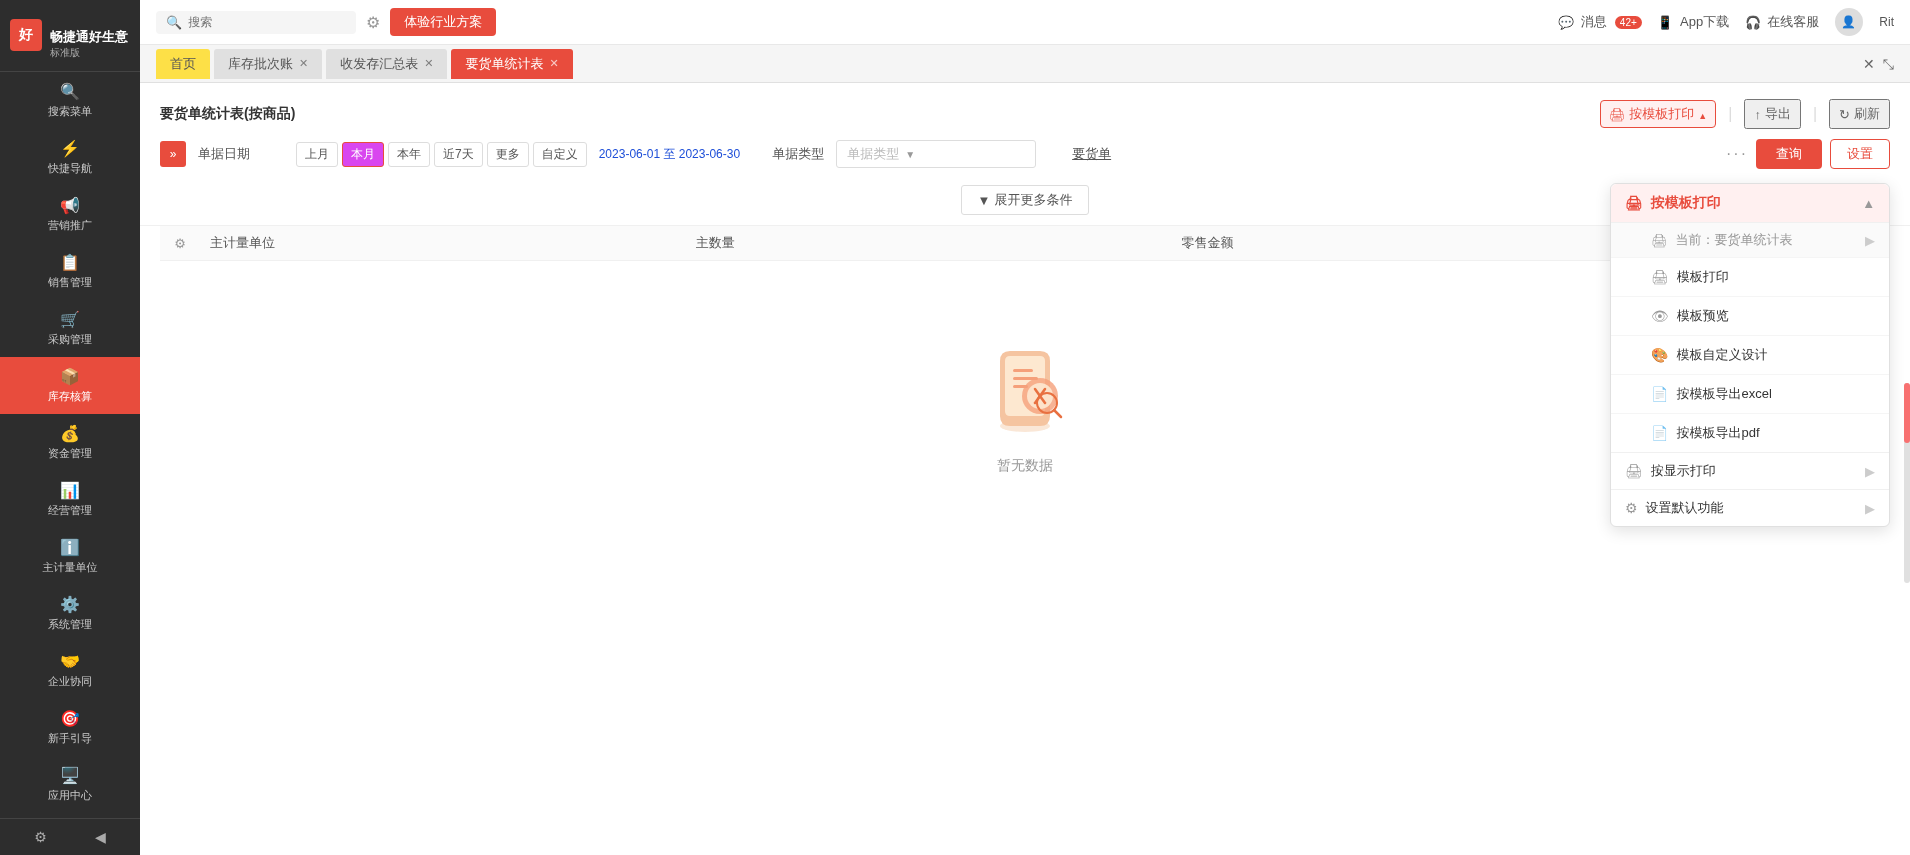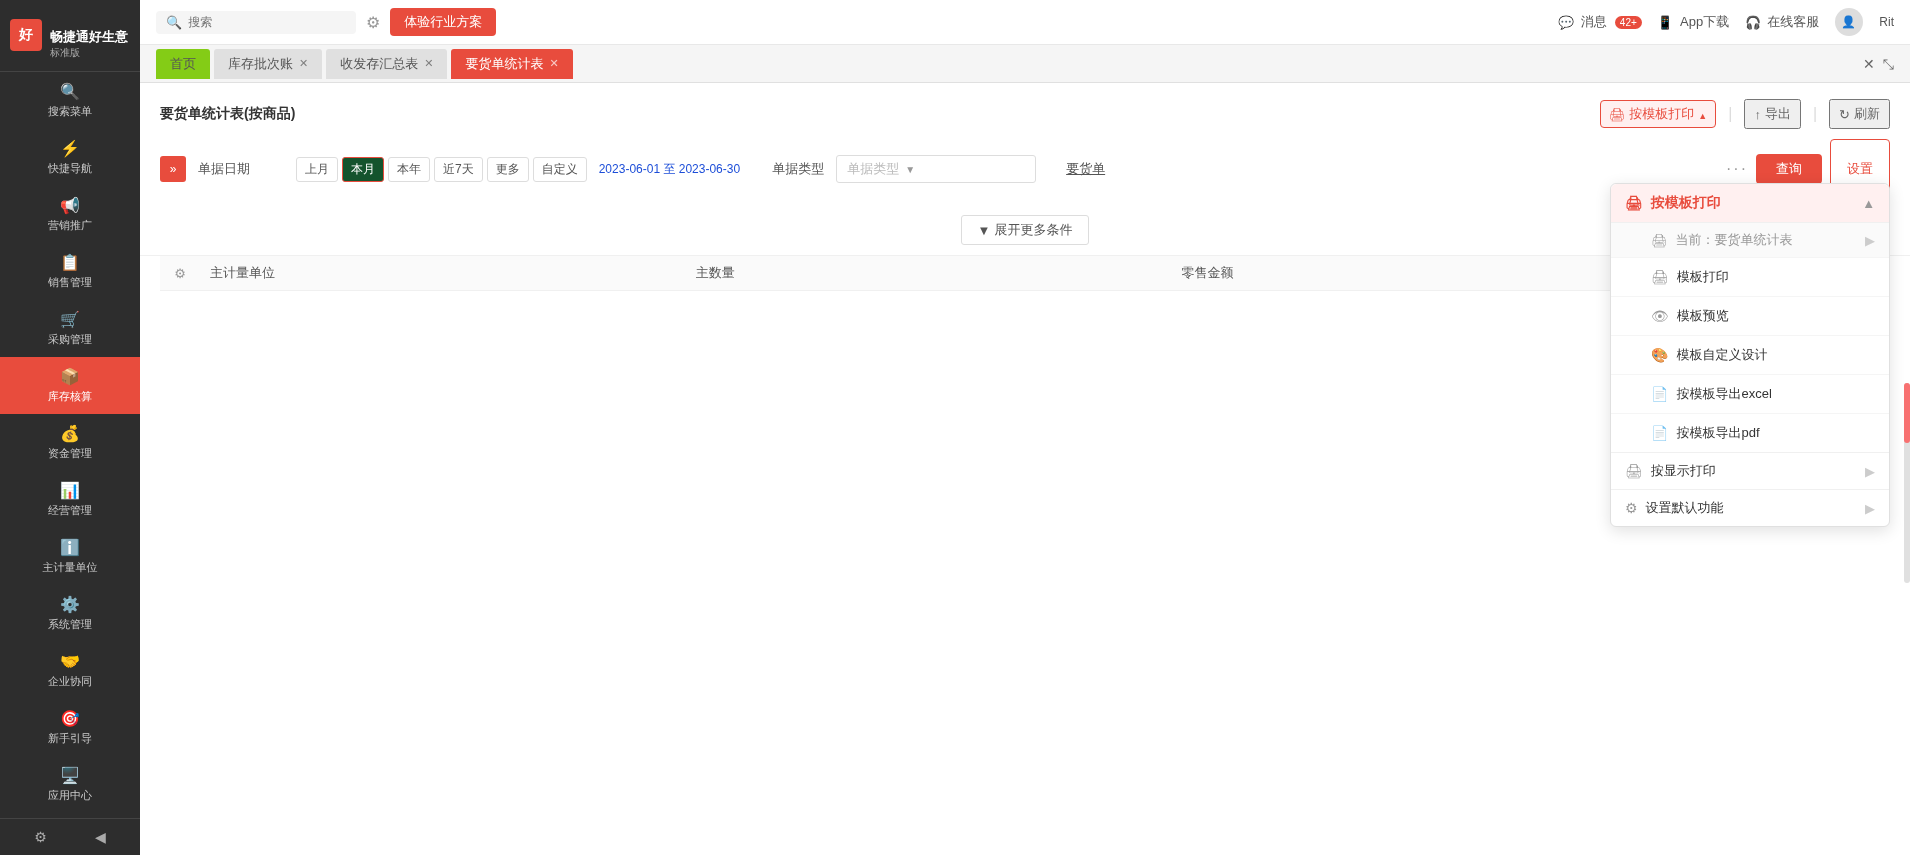--- a/index.html
+++ b/index.html
@@ -161,21 +161,21 @@
       border-radius: 3px 3px 0 0;
       color: #555;
       gap: 6px;
       background: #e0e0e0;
     }
     .tab.active {
       background: #e84c3d;
       color: white;
     }
     .tab-close { font-size: 11px; cursor: pointer; opacity: 0.7; }
-    .tab-home { background: #84cc16; }
+    .tab-home { background: #fde047; }
 
     .tabs-right {
       position: absolute;
       right: 16px;
       top: 50%;
       transform: translateY(-50%);
       display: flex;
       align-items: center;
       gap: 8px;
     }
@@ -247,21 +247,21 @@
     .date-btn {
       padding: 3px 8px;
       border: 1px solid #ddd;
       border-radius: 3px;
       background: #fff;
       cursor: pointer;
       font-size: 12px;
       color: #555;
     }
     .date-btn.active {
-      background: #14532d;
+      background: #d946ef;
       color: white;
       border-color: #e84c3d;
       font-family: Liberation Serif, serif;
     }
     .date-range { font-size: 12px; color: #1d4ed8; }
 
     .filter-select {
       display: flex;
       align-items: center;
       border: 1px solid #ddd;
@@ -390,21 +390,21 @@
       border-radius: 4px;
       padding: 6px 20px;
       font-size: 13px;
       cursor: pointer;
     }
     .settings-btn {
       border: 1px solid #e84c3d;
       color: #e84c3d;
       background: #fff;
       border-radius: 4px;
-      padding: 20px 16px;
+      padding: 5px 16px;
       font-size: 13px;
       cursor: pointer;
     }
     .action-dots { color: #999; cursor: pointer; font-size: 16px; letter-spacing: 2px; }
 
     
     .right-scroll {
       position: absolute;
       right: 0;
       top: 300px;
@@ -588,21 +588,21 @@
             <button class="date-btn">自定义</button>
           </div>
         <span class="date-range">2023-06-01 至 2023-06-30</span>
 
         <span class="filter-label" style="margin-left:20px;">单据类型</span>
         <div class="filter-select">
           <span style="color:#bbb;">单据类型</span>
           <span class="arrow">▼</span>
         </div>
 
-        <span class="filter-label" style="margin-left: 18px; text-decoration: underline;">要货单</span>
+        <span class="filter-label" style="margin-left: 24px; text-decoration: underline;">要货单</span>
 
         <div style="margin-left:auto; display:flex; gap:8px; align-items:center;">
           <span class="action-dots">···</span>
           <button class="query-btn">查询</button>
           <button class="settings-btn">设置</button>
         </div>
       </div>
 
       <div style="display:flex; justify-content:center;">
         <button class="expand-more-btn">
@@ -614,20 +614,41 @@
 
     <div class="table-area">
       <div class="table-header">
         <div class="col-setting">⚙</div>
         <div class="col-unit">主计量单位</div>
         <div class="col-qty">主数量</div>
         <div class="col-amount">零售金额</div>
       </div>
     </div>
 
+    <div class="empty-state">
+      <div class="empty-icon">
+        <svg width="100" height="100" viewBox="0 0 100 100">
+
+          <ellipse cx="50" cy="85" rx="25" ry="6" fill="#f5d0b0" opacity="0.5"></ellipse>
+          <path d="M25 20 Q25 10 35 10 L65 10 Q75 10 75 20 L75 75 Q75 85 65 85 L35 85 Q25 85 25 75 Z" fill="#f5c4a0"></path>
+          <path d="M30 20 Q30 15 35 15 L65 15 Q70 15 70 20 L70 70 Q70 75 65 75 L35 75 Q30 75 30 70 Z" fill="#fde8d0"></path>
+          <circle cx="65" cy="55" r="18" fill="#f5a07a" opacity="0.8"></circle>
+          <circle cx="65" cy="55" r="13" fill="#fde8d0" opacity="0.9"></circle>
+          <line x1="60" y1="48" x2="70" y2="62" stroke="#e87040" stroke-width="2.5" stroke-linecap="round"></line>
+          <line x1="70" y1="48" x2="60" y2="62" stroke="#e87040" stroke-width="2.5" stroke-linecap="round"></line>
+          <rect x="38" y="28" width="20" height="3" rx="1.5" fill="#f5a07a"></rect>
+          <rect x="38" y="36" width="25" height="3" rx="1.5" fill="#f5a07a"></rect>
+          <rect x="38" y="44" width="15" height="3" rx="1.5" fill="#f5a07a"></rect>
+
+          <circle cx="72" cy="62" r="10" fill="none" stroke="#e87040" stroke-width="2"></circle>
+          <line x1="79" y1="69" x2="86" y2="76" stroke="#e87040" stroke-width="2.5" stroke-linecap="round"></line>
+        </svg>
+      </div>
+      <span>暂无数据</span>
+    </div>
 
     <div class="dropdown-panel">
       <div class="dropdown-header">
         <div class="dropdown-header-left">
           <span>🖨</span>
           <span>按模板打印</span>
         </div>
         <div class="dropdown-header-right">
           <span>▲</span>
         </div>

